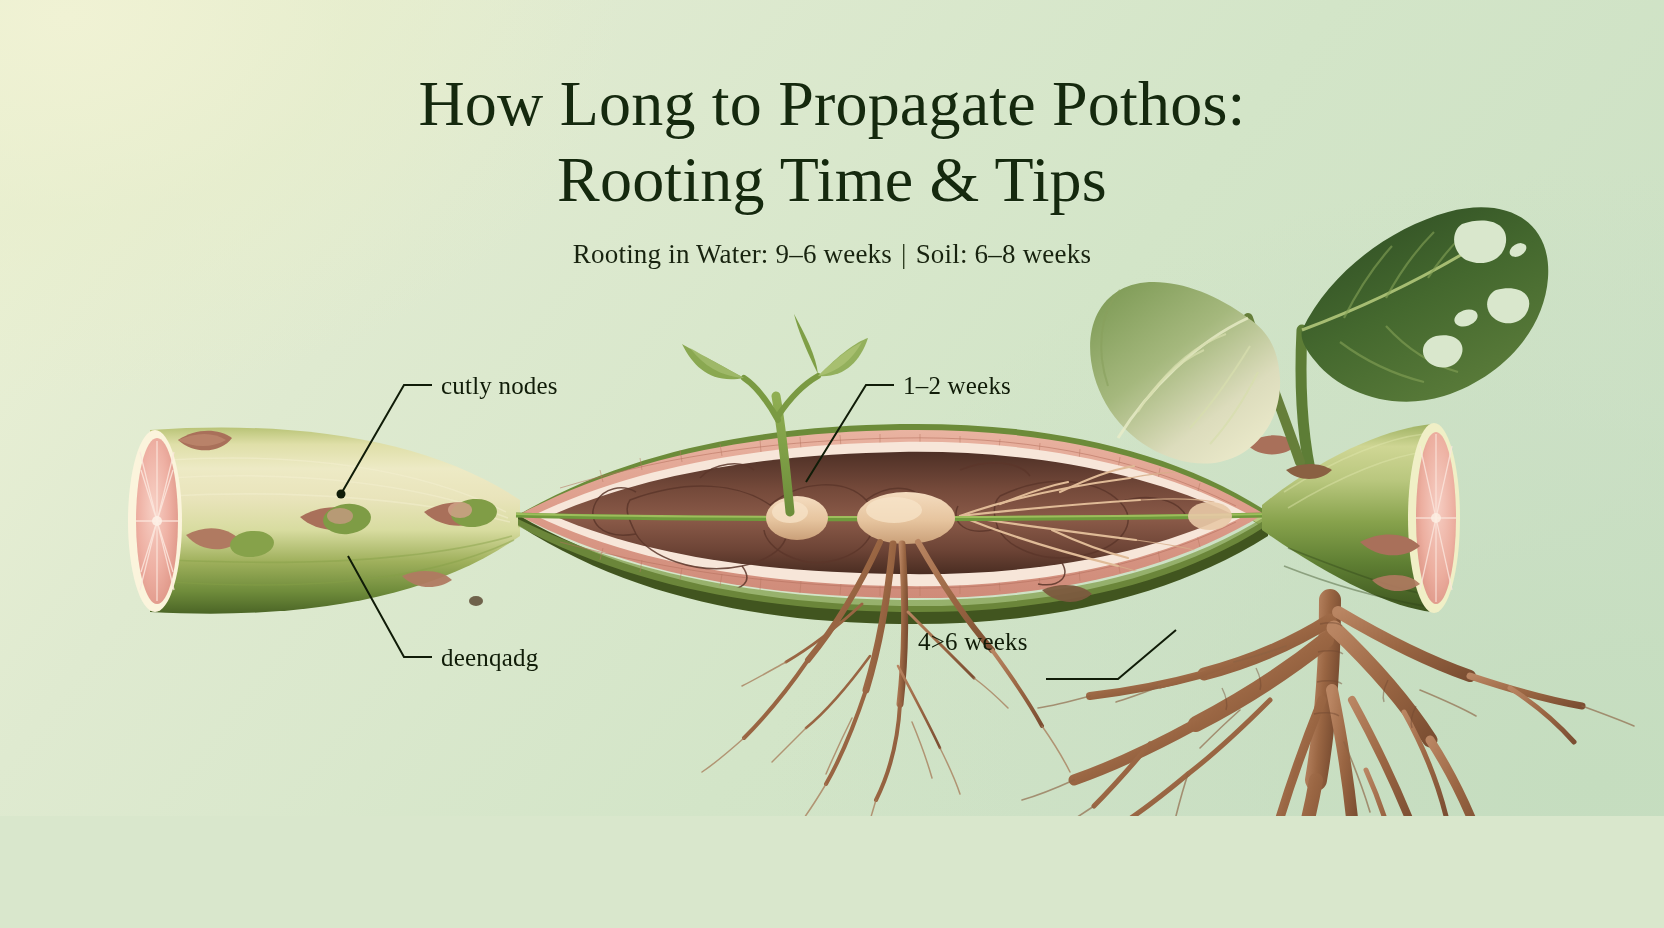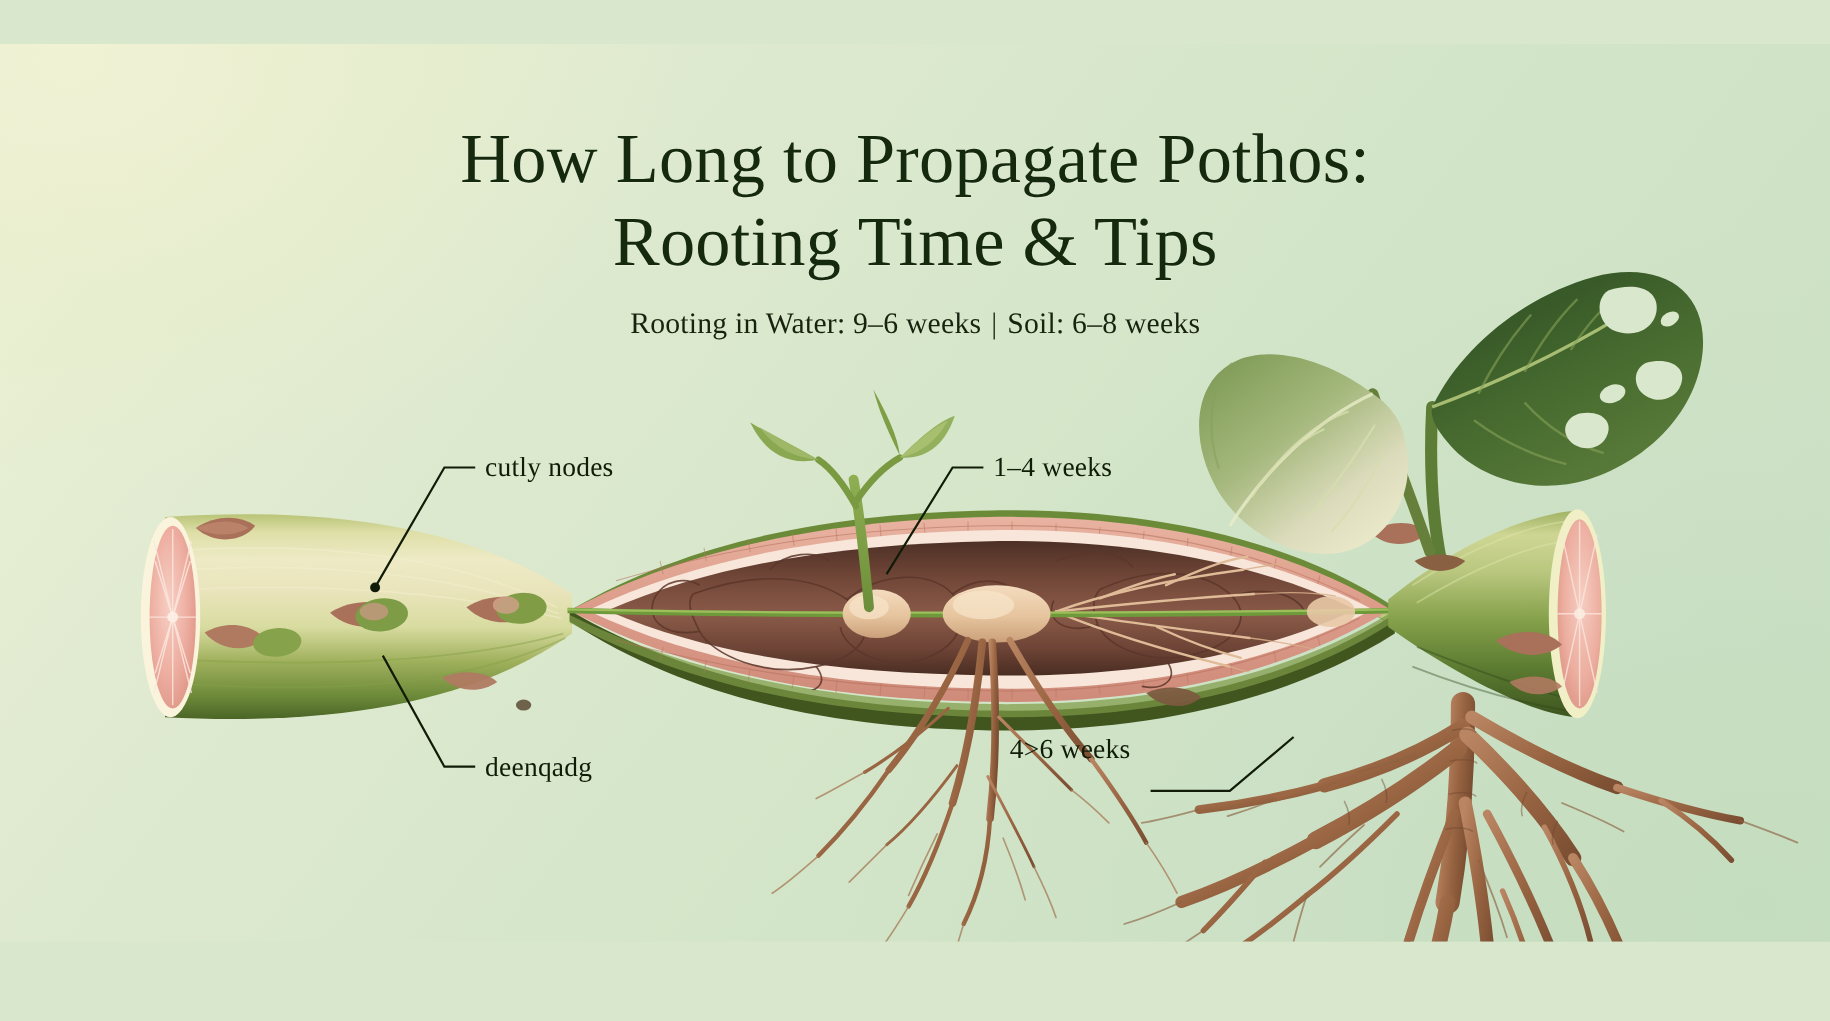--- a/index.html
+++ b/index.html
@@ -10,21 +10,20 @@
     background: #d9e7cc;
   }
   #stage {
     position:relative;
     width:1664px; height:816px;
     overflow:hidden;
     background:
       radial-gradient(ellipse 900px 620px at 4% 2%, #f0f2d4 0%, rgba(232,238,203,0.55) 32%, rgba(216,231,200,0) 62%),
       radial-gradient(ellipse 1100px 820px at 96% 96%, #c5ddbf 0%, rgba(200,222,196,0.45) 45%, rgba(205,226,198,0) 75%),
       linear-gradient(128deg, #eef2d6 0%, #dfead0 26%, #d3e5c8 58%, #cadfc3 100%);
-    margin-top: 40px;
   }
   #art { position:absolute; inset:0; }
 
   
   .head-wrap {
     position:absolute; left:0; right:0; top:66px;
     text-align:center; pointer-events:none;
   }
   .title {
     font-size:64px; line-height:1.18;
@@ -466,16 +465,16 @@
       <span class="ln">How Long to Propagate Pothos:</span>
       <span class="ln">Rooting Time &amp; Tips</span>
     </h1>
     <div class="subtitle">
       <span>Rooting in Water: 9–6 weeks</span><span class="sep">|</span><span>Soil: 6–8 weeks</span>
     </div>
   </div>
 
   <div class="label" id="lbl-nodes">cutly nodes</div>
   <div class="label" id="lbl-damage">deenqadg</div>
-  <div class="label" id="lbl-12w">1–4 weeks</div>
+  <div class="label" id="lbl-12w">1–2 weeks</div>
   <div class="label" id="lbl-46w">4&gt;6 weeks</div>
 
 </div>
 
 </body></html>

